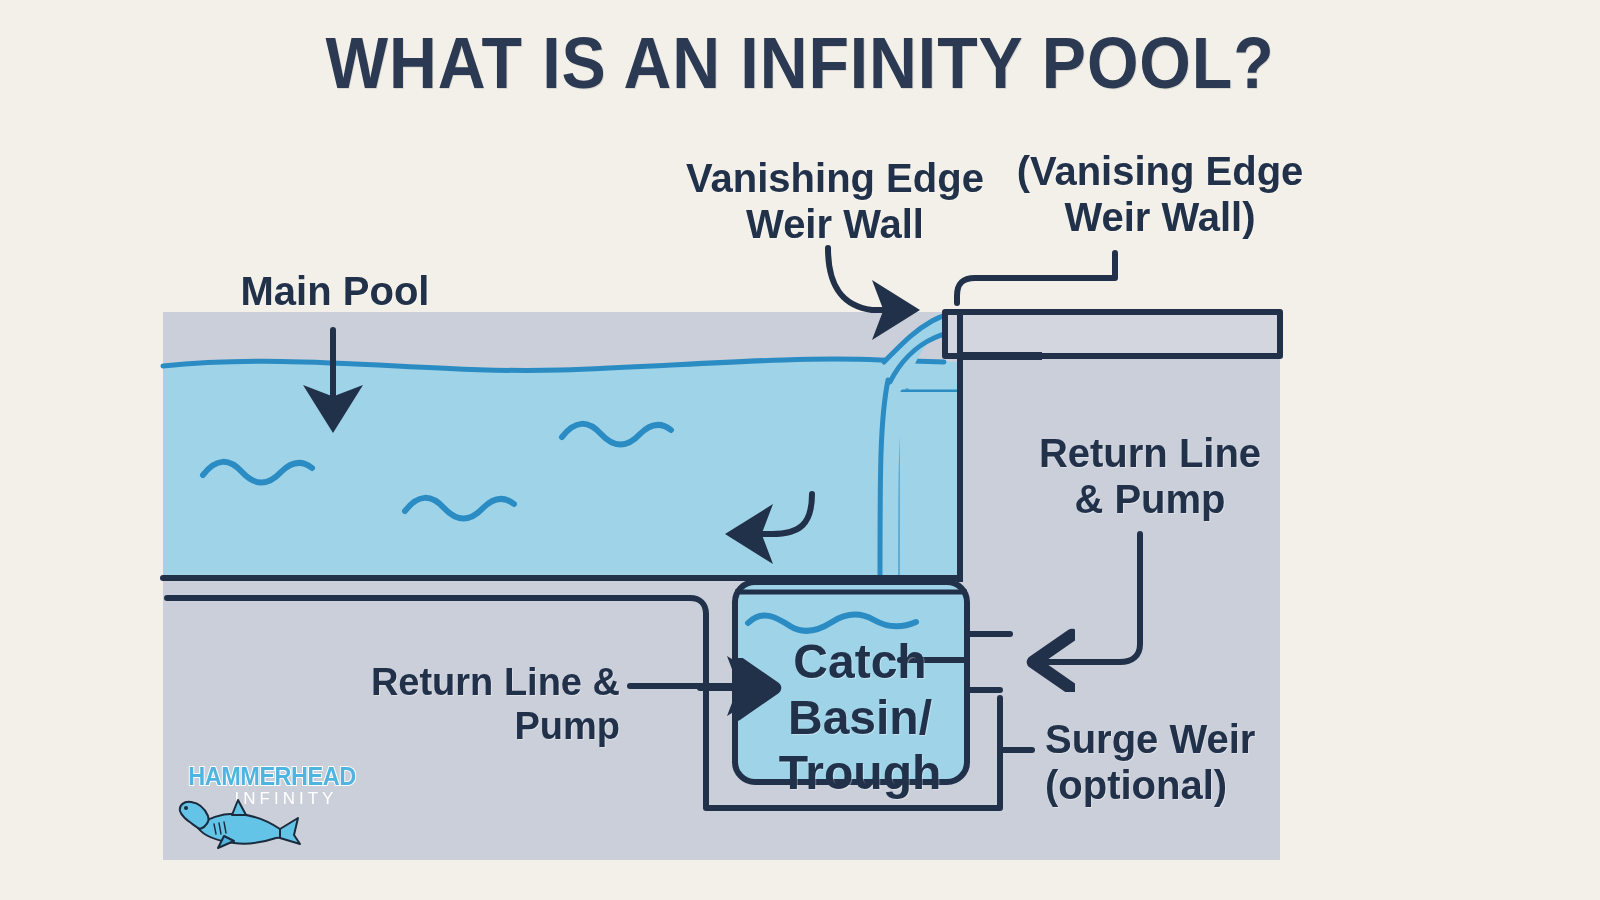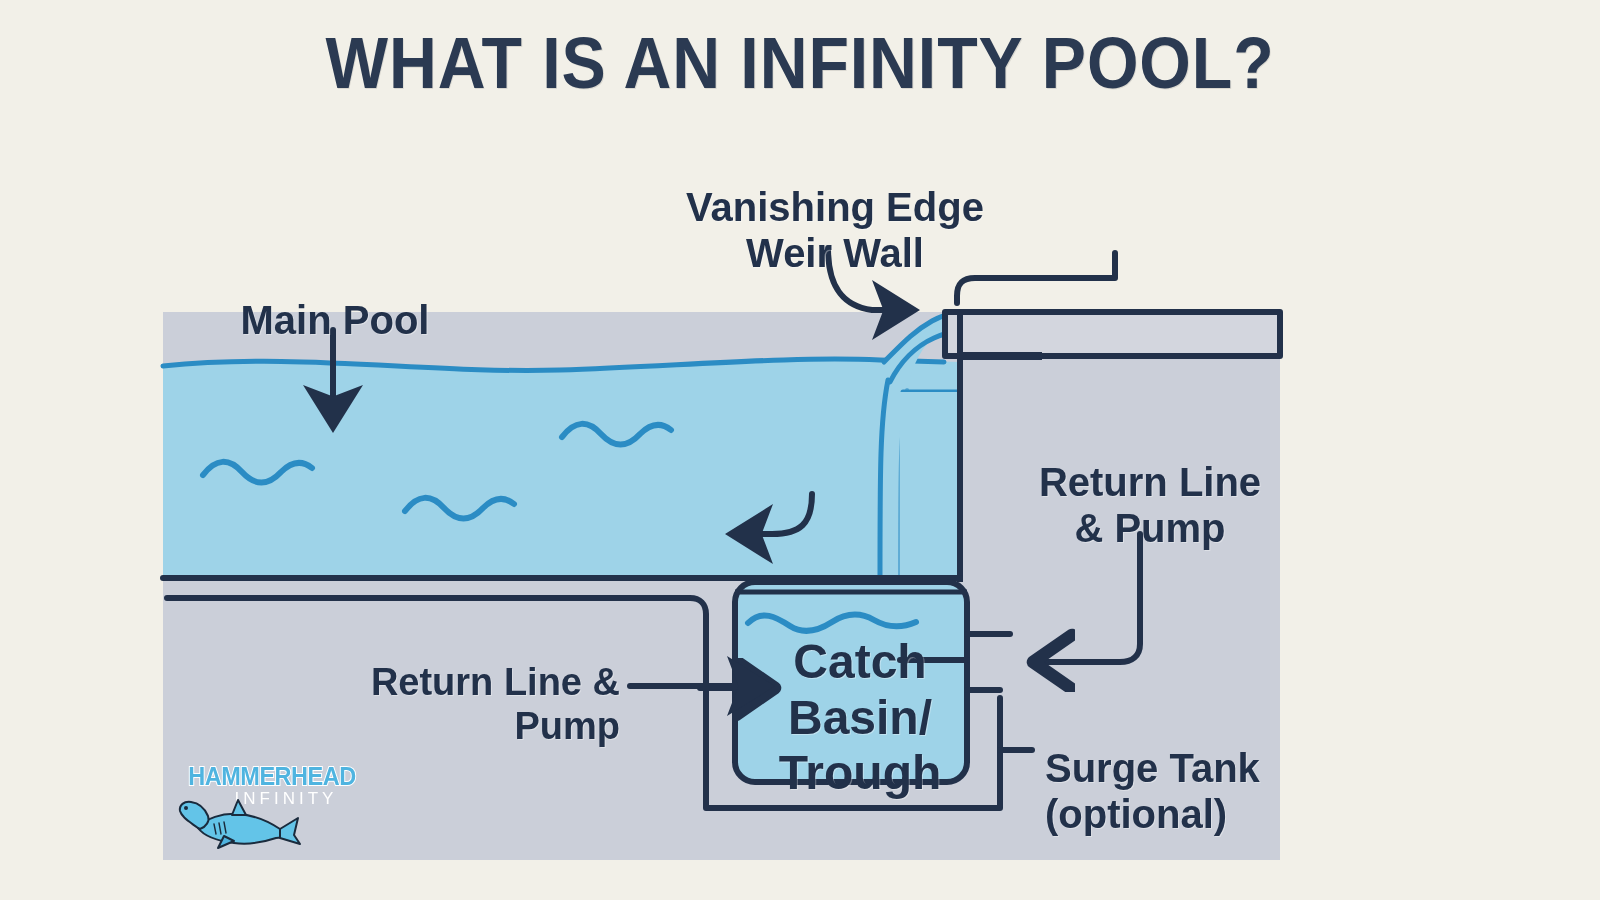--- a/index.html
+++ b/index.html
@@ -41,21 +41,21 @@
     position: absolute;
     font-family: "Liberation Sans", sans-serif;
     font-weight: 600;
     color: #22314a;
     line-height: 1.16;
     text-align: center;
     white-space: pre-line;
     text-shadow: 1px 1px 0 rgba(255,255,255,0.35);
   }
   .lbl.sz-38 { font-size: 38px; }
-  .lbl.sz-40 { font-size: 40px; margin-top: 29px; }
+  .lbl.sz-40 { font-size: 40px; }
   .lbl.sz-42 { font-size: 48px; }
 
   #lbl-vanishing  { left: 675px; top: 155px;  width: 320px; }
   #lbl-vanishing2 { left: 1000px; top: 148px; width: 320px; }
   #lbl-mainpool   { left: 200px; top: 268px;  width: 270px; }
   #lbl-overflow   { left: 680px; top: 386px;  width: 250px; }
   #lbl-returnR    { left: 1000px; top: 430px; width: 300px; }
   #lbl-returnL    { left: 270px; top: 660px;  width: 350px; text-align: right; }
   #lbl-catch      { left: 760px; top: 634px;  width: 200px; }
   #lbl-surge      { left: 1045px; top: 716px; width: 290px; text-align: left; }
@@ -257,34 +257,36 @@
 
     <g>
       <path d="M1032,750 L 1000,750" fill="none" stroke="#22314a" stroke-width="6" stroke-linecap="round"></path>
     </g>
 
   </svg>
 
   <div class="lbl sz-40" id="lbl-vanishing">Vanishing Edge
 Weir Wall</div>
 
+  <div class="lbl sz-40" id="lbl-vanishing2">(Vanising Edge
+Weir Wall)</div>
 
   <div class="lbl sz-40" id="lbl-mainpool">Main Pool</div>
 
 
   <div class="lbl sz-40" id="lbl-returnR">Return Line
 &amp; Pump</div>
 
   <div class="lbl sz-38" id="lbl-returnL">Return Line &amp; Pump</div>
 
   <div class="lbl sz-42" id="lbl-catch">Catch
 Basin/
 Trough</div>
 
-  <div class="lbl sz-40" id="lbl-surge">Surge Tank
+  <div class="lbl sz-40" id="lbl-surge">Surge Weir
 (optional)</div>
 
   <div id="logo">
     <div id="logo-word">HAMMERHEAD</div>
     <div id="logo-sub">INFINITY</div>
     <svg id="logo-shark" viewBox="0 0 130 62" xmlns="http://www.w3.org/2000/svg">
 
       <path d="M26,40
                C 34,30 50,25 66,26
                C 82,27 96,33 108,41

